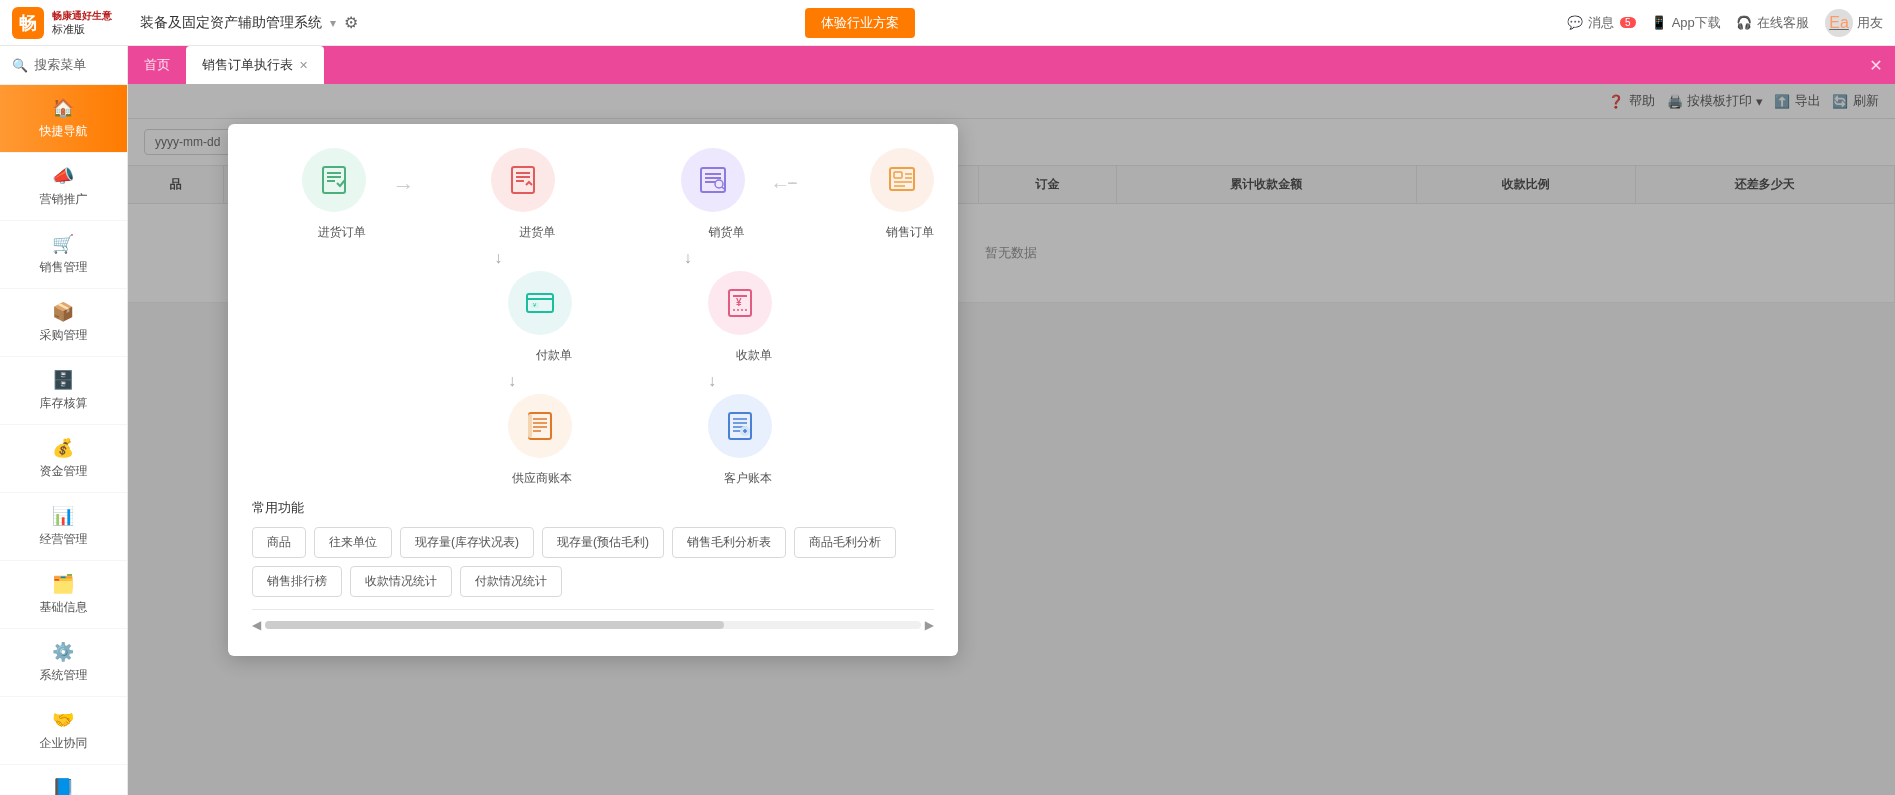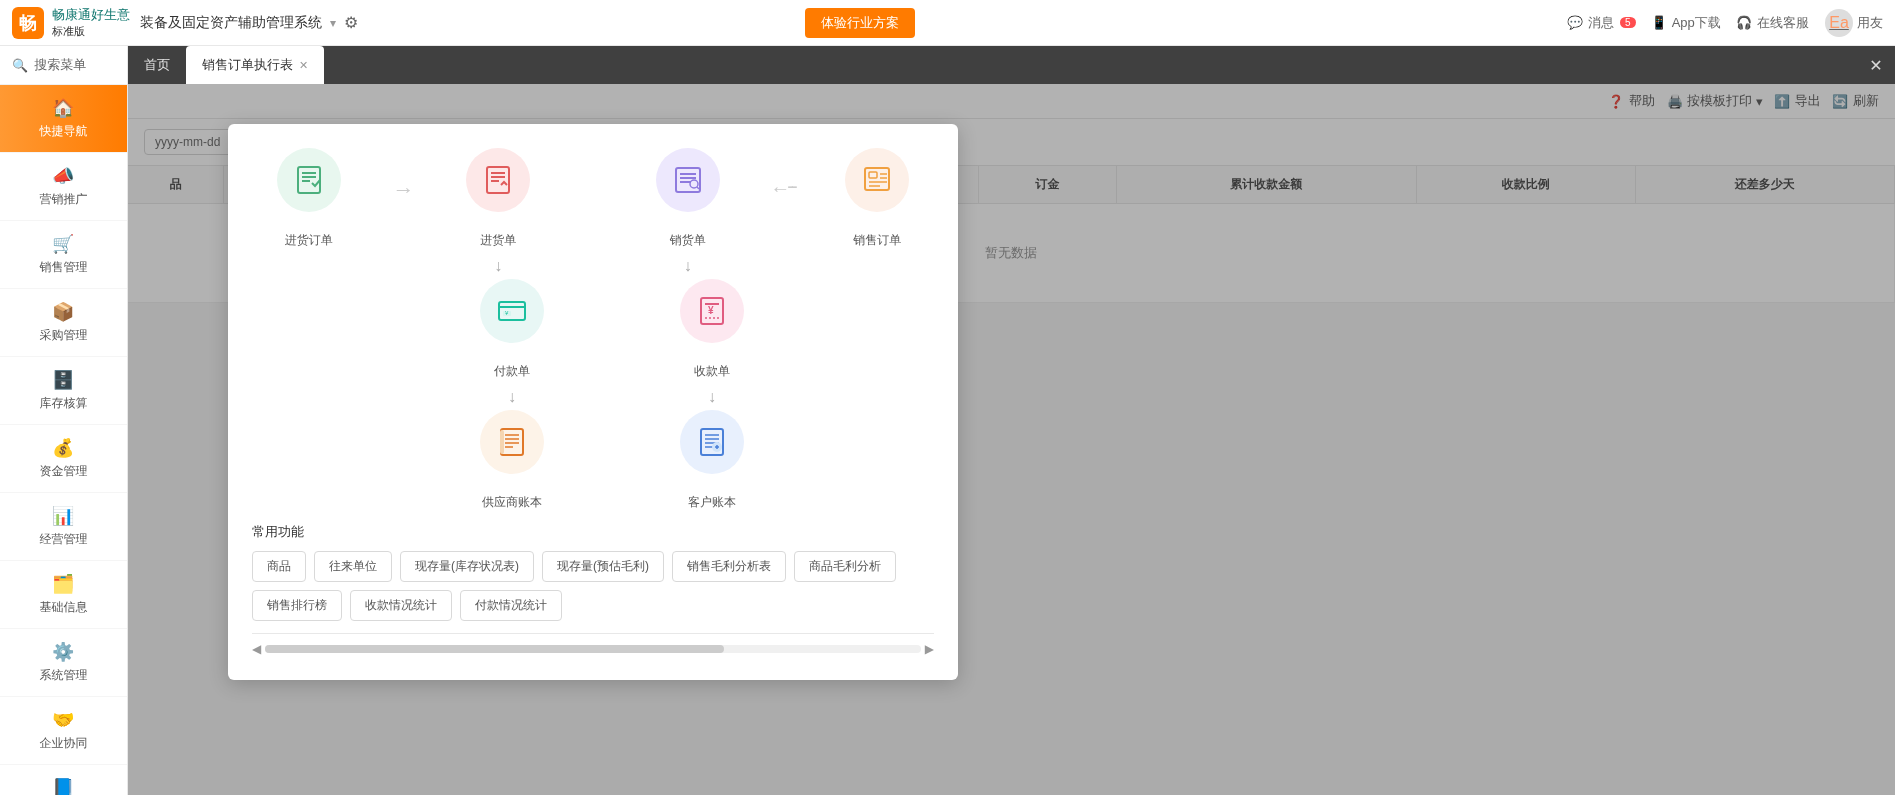--- a/index.html
+++ b/index.html
@@ -27,21 +27,21 @@
       background: #ff7b00;
       border-radius: 6px;
       display: flex;
       align-items: center;
       justify-content: center;
       color: white;
       font-size: 18px;
       font-weight: bold;
     }
     .logo-text { font-size: 11px; color: #333; line-height: 1.3; }
-    .logo-text .main { font-size: 13px; font-weight: normal; color: #0f766e; }
+    .logo-text .main { font-size: 10px; font-weight: bold; color: #b91c1c; }
 
     .system-title {
       flex: 1;
       display: flex;
       align-items: center;
       gap: 8px;
       color: #333;
       font-size: 14px;
     }
     .system-title .title-text { font-weight: 500; }
@@ -138,21 +138,21 @@
     
     .main-content {
       flex: 1;
       display: flex;
       flex-direction: column;
       overflow: hidden;
     }
 
     
     .tab-bar {
-      background: #404040;
+      background: #ec4899;
       display: flex;
       align-items: center;
       height: 38px;
       padding: 0 0;
     }
     .tab-item {
       height: 38px;
       padding: 0 16px;
       display: flex;
       align-items: center;
@@ -329,22 +329,22 @@
     .flow-row {
       display: flex;
       align-items: center;
       justify-content: flex-start;
       gap: 0;
       margin-bottom: 8px;
     }
     .flow-node {
       display: flex;
       flex-direction: column;
-      align-items: center;
-      gap: 20px;
+      align-items: flex-end;
+      gap: 12px;
       width: 120px;
     }
     .flow-circle {
       width: 64px;
       height: 64px;
       border-radius: 50%;
       display: flex;
       align-items: center;
       justify-content: center;
       font-size: 26px;

